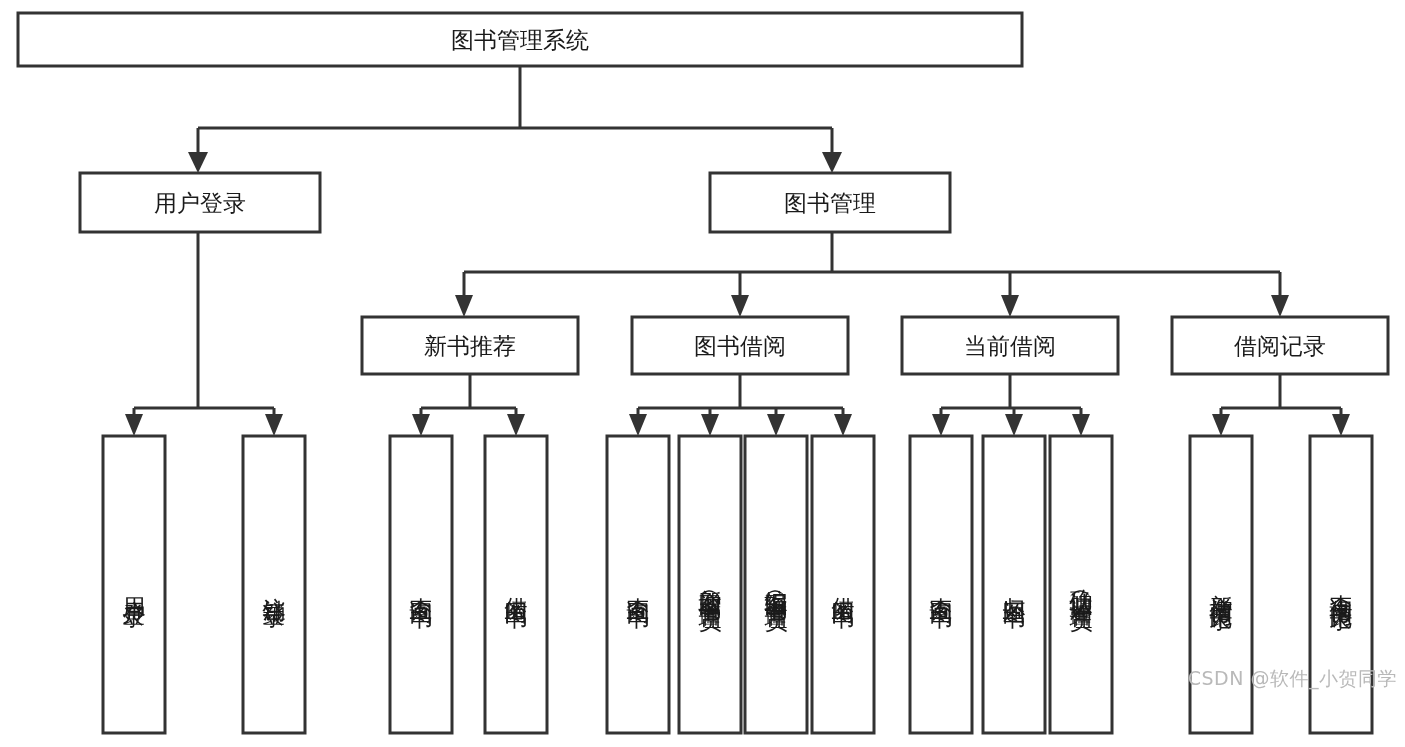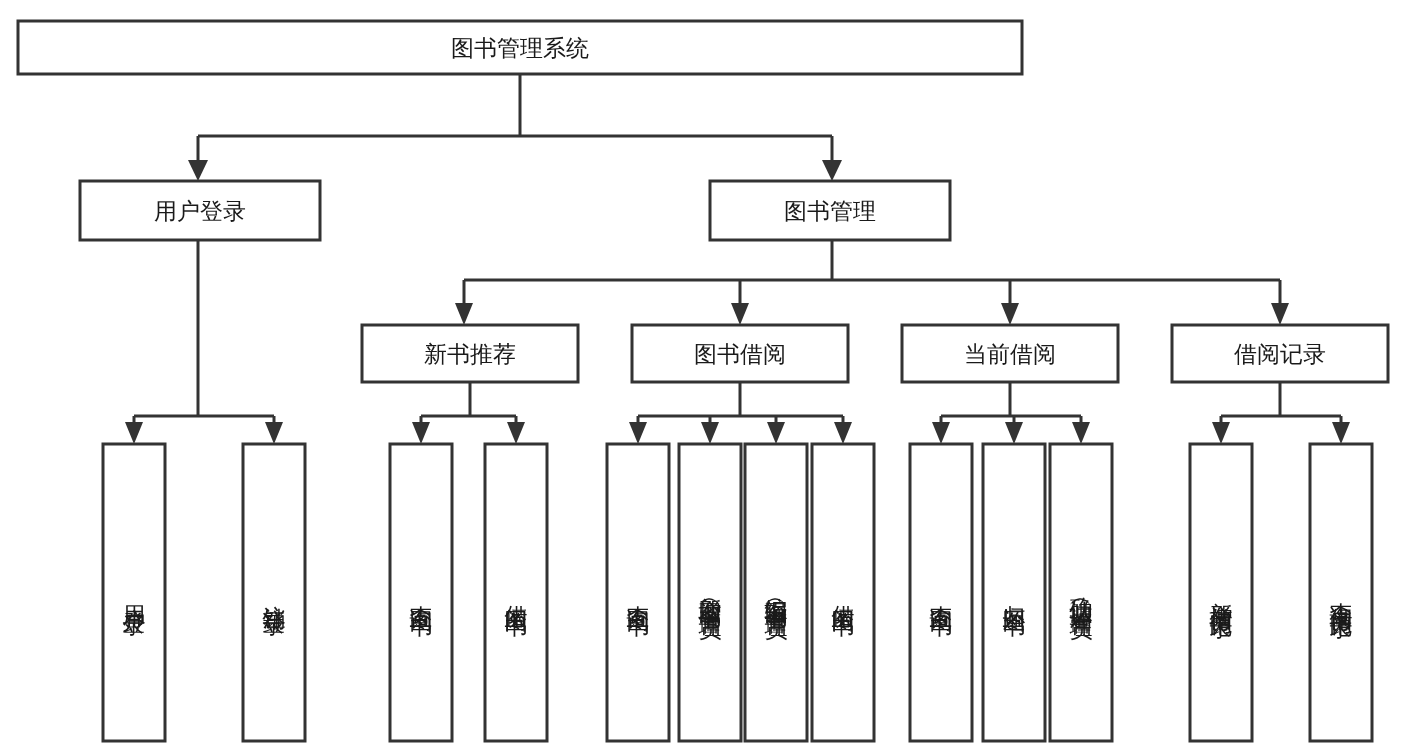--- a/index.html
+++ b/index.html
@@ -10,21 +10,21 @@
   body {
     width: 1405px;
     height: 747px;
     font-family: "DejaVu Sans", "Liberation Sans", sans-serif;
     overflow: hidden;
     position: relative;
   }
   #diagram-root {
     position: absolute;
     left: 0;
-    top: 8px;
+    top: 0;
     width: 1405px;
     height: 698px;
   }
   svg.flow {
     display: block;
     width: 1405px;
     height: 747px;
   }
   .node-rect {
     fill: #ffffff;
@@ -214,13 +214,14 @@
       <div class="leaf-label" style="left: 679px; width: 62px; top: 436px; height: 297px; display: flex; align-items: center; justify-content: center;">新增图书（管理员）</div>
       <div class="leaf-label" style="left: 745px; width: 62px; top: 436px; height: 297px; display: flex; align-items: center; justify-content: center;">编辑图书（管理员）</div>
       <div class="leaf-label" style="left: 812px; width: 62px; top: 436px; height: 297px; display: flex; align-items: center; justify-content: center;">借阅图书</div>
       <div class="leaf-label" style="left: 910px; width: 62px; top: 436px; height: 297px; display: flex; align-items: center; justify-content: center;">查询图书</div>
       <div class="leaf-label" style="left: 983px; width: 62px; top: 436px; height: 297px; display: flex; align-items: center; justify-content: center;">归还图书</div>
       <div class="leaf-label" style="left: 1050px; width: 62px; top: 436px; height: 297px; display: flex; align-items: center; justify-content: center;">确认归还（管理员）</div>
       <div class="leaf-label" style="left: 1190px; width: 62px; top: 436px; height: 297px; display: flex; align-items: center; justify-content: center;">新增借阅记录</div>
       <div class="leaf-label" style="left: 1310px; width: 62px; top: 436px; height: 297px; display: flex; align-items: center; justify-content: center;">查询借阅记录</div>
     </div>
 
+  <div class="watermark">CSDN @软件_小贺同学</div>
 </div>
 
 </body></html>

